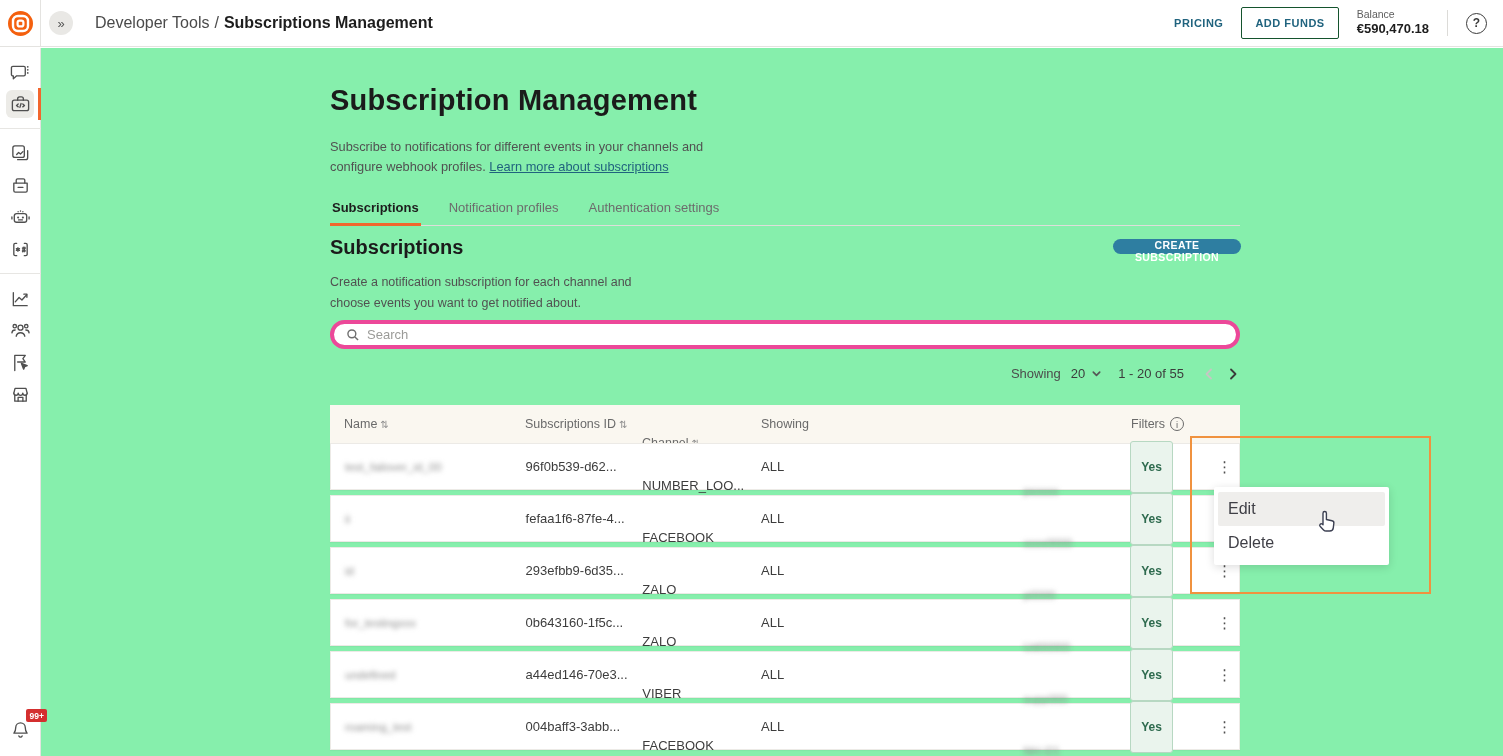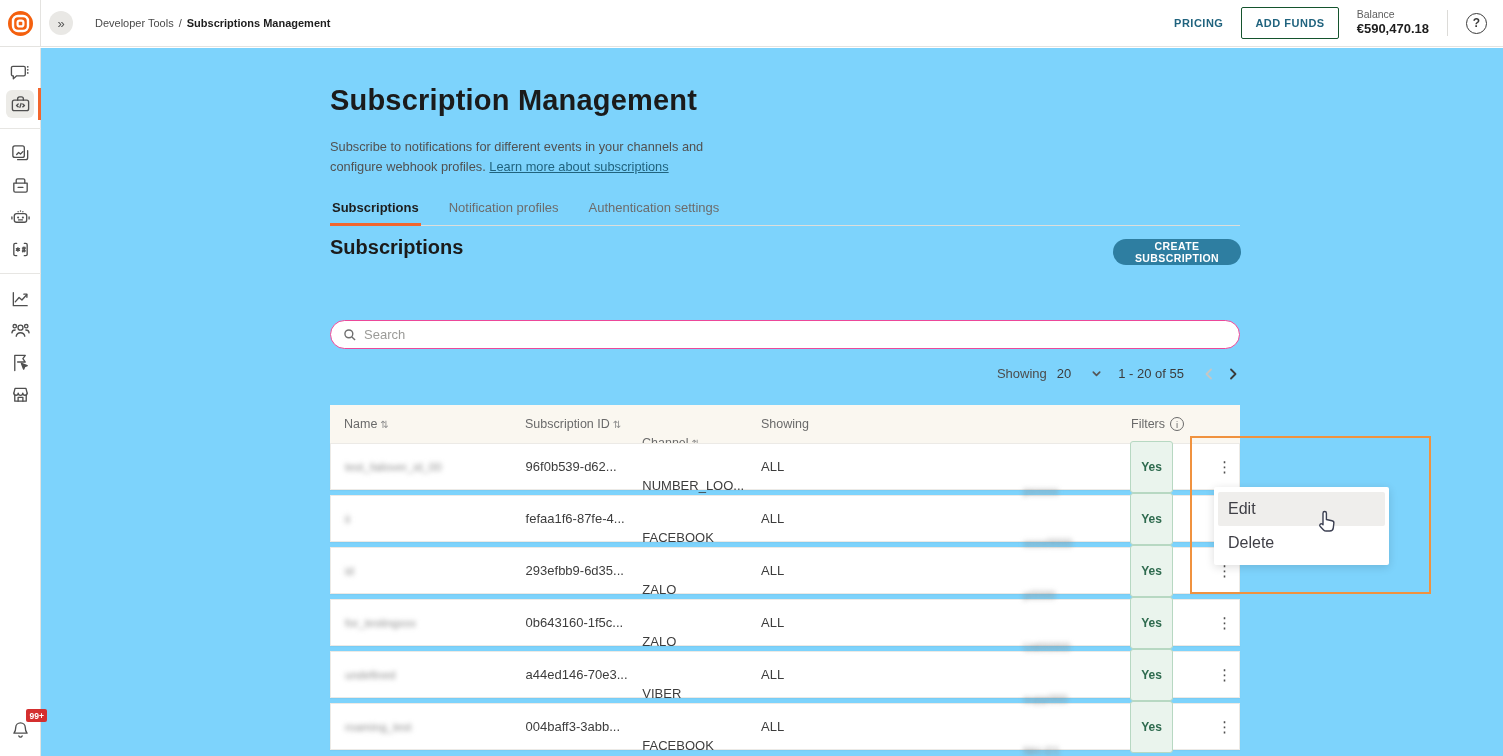--- a/index.html
+++ b/index.html
@@ -8,21 +8,21 @@
 
   
   .topbar { position:absolute; left:0; top:0; width:1503px; height:47px; background:#fff;
     border-bottom:1px solid #e4e3e0; display:flex; align-items:center; z-index:30; }
   .logo-col { width:41px; height:47px; border-right:1px solid #e4e3e0; display:flex;
     align-items:center; justify-content:center; flex:0 0 41px; }
   .topbar-main { flex:1; display:flex; align-items:center; padding:0 16px 0 8px; height:100%; }
   .collapse-btn { width:24px; height:24px; border-radius:50%; background:#e9e8e5; border:none;
     color:#555; display:flex; align-items:center; justify-content:center; font-size:13px;
     cursor:pointer; margin-right:22px; }
-  .breadcrumb { font-size:11px; color:#4a4a4a; display:flex; gap:5px; align-items:center; }
+  .breadcrumb { font-size:16px; color:#4a4a4a; display:flex; gap:5px; align-items:center; }
   .breadcrumb b { color:#1d1d1d; font-weight:700; }
   .topbar-right { margin-left:auto; display:flex; align-items:center; gap:18px; }
   .pricing-link { font-size:11px; font-weight:700; letter-spacing:.5px; color:#20637e;
     background:none; border:none; cursor:pointer;padding-left:35px; }
   .add-funds-btn { font-size:11px; font-weight:700; letter-spacing:.5px; color:#20637e;
     background:#fff; border:1px solid #14532d; padding:9px 13px; border-radius:2px; cursor:pointer; }
   .balance { line-height:1.25; }
   .balance .lbl { font-size:10.5px; color:#5e5e5e; }
   .balance .val { font-size:13px; font-weight:700; color:#1d1d1d; }
   .v-divider { width:1px; height:26px; background:#dcdbd8; }
@@ -43,54 +43,54 @@
     background:#f2662d; }
   .side-divider { width:41px; height:1px; background:#e7e6e3; margin:8px 0; }
   .side-icon { width:21px; height:21px; stroke:#4f4f4f; fill:none; stroke-width:1.4;
     stroke-linecap:round; stroke-linejoin:round; }
   .bell-wrap { position:absolute; bottom:12px; left:0; width:41px; display:flex;
     justify-content:center; cursor:pointer; }
   .badge-99 { position:absolute; top:-10px; left:16px; background:#d42f2f; color:#fff;
     font-size:8.5px; font-weight:700; padding:1.5px 3.5px; border-radius:2px; }
 
   
-  .main { position:absolute; left:41px; top:48px; width:1462px; height:708px; background:#7dd3fc; }
+  .main { position:absolute; left:41px; top:48px; width:1462px; height:708px; background:#86efac; }
 
   .page-title { position:absolute; left:289px; top:36px; font-size:29px; font-weight:700;
     color:#1b1b1b; letter-spacing:.2px; }
   .page-desc { position:absolute; left:289px; top:89px; width:400px; font-size:12.8px;
     color:#515151; line-height:1.55; }
   .page-desc a { color:#20637e; text-decoration:underline; cursor:pointer; }
 
   .tabs { position:absolute; left:289px; top:146px; width:910px; display:flex; gap:26px;
     border-bottom:1px solid #dededa; }
   .tab { font-size:13px; color:#6c6c6c; padding:6px 2px 10px; cursor:pointer; position:relative; }
   .tab.active { color:#1d1d1d; font-weight:700; }
   .tab.active::after { content:""; position:absolute; left:0; right:0; bottom:-1px; height:3px;
     background:#f2662d; }
 
   .section-title { position:absolute; left:289px; top:188px; font-size:20px; font-weight:700;
     color:#1b1b1b; }
   .section-desc { position:absolute; left:289px; top:224px; font-size:12.5px; color:#515151;
     line-height:1.65; }
-  .create-btn { position:absolute; left:1072px; top:191px; width:128px; height:26px;
+  .create-btn { position:absolute; left:1072px; top:191px; width:128px; height:15px;
     background:#2e7ea1; color:#fff; border:none; border-radius:14px; font-size:10.5px;
     font-weight:700; letter-spacing:.4px; cursor:pointer; }
 
   .search-wrap { position:absolute; left:289px; top:272px; width:910px; height:29px;
-    background:#fff; border:1px solid #ec4899; border-radius:15px; display:flex;
+    background:#fff; border:4px solid #ec4899; border-radius:15px; display:flex;
     align-items:center; padding:0 12px; gap:7px; }
   .search-wrap svg { width:14px; height:14px; stroke:#6e6e6e; fill:none; stroke-width:1.6; }
   .search-input { border:none; outline:none; flex:1; font-size:13px; color:#333;
     font-family:"Liberation Sans", sans-serif; background:transparent; }
   .search-input::placeholder { color:#9b9b98; }
 
   .pager { position:absolute; left:289px; top:318px; width:910px; display:flex;
     justify-content:flex-end; align-items:center; gap:10px; font-size:13px; color:#4c4c4c; }
-  .page-size { display:flex; align-items:center; gap:20px; cursor:pointer; color:#3c3c3c; }
+  .page-size { display:flex; align-items:center; gap:6px; cursor:pointer; color:#3c3c3c; }
   .chev { width:14px; height:14px; stroke-width:1.8; fill:none; stroke-linecap:round;
     stroke-linejoin:round; cursor:pointer; }
   .chev.down { width:11px; height:11px; stroke:#555; }
   .range { margin-left:6px; color:#3c3c3c; }
   .chev.prev { stroke:#c7c6c3; margin-left:8px; }
   .chev.next { stroke:#3a3a3a; }
 
   
   .thead { position:absolute; left:289px; top:357px; width:910px; height:38px; background:#faf7f0;
     display:flex; align-items:center; font-size:12.5px; color:#6a6a6a; }
@@ -273,20 +273,24 @@
     <a>Learn more about subscriptions</a>
   </p>
 
   <div class="tabs">
     <div class="tab active">Subscriptions</div>
     <div class="tab">Notification profiles</div>
     <div class="tab">Authentication settings</div>
   </div>
 
   <h2 class="section-title">Subscriptions</h2>
+  <p class="section-desc">
+    <span>Create a notification subscription for each channel and</span><br>
+    <span>choose events you want to get notified about.</span>
+  </p>
   <button class="create-btn">CREATE SUBSCRIPTION</button>
 
   <div class="search-wrap">
     <svg viewBox="0 0 16 16">
       <circle cx="6.7" cy="6.7" r="4.5"></circle>
         <path d="m10.2 10.2 3.6 3.6"></path>
     </svg>
     <input class="search-input" placeholder="Search" style="">
   </div>
 
@@ -305,21 +309,21 @@
     <svg class="chev next" viewBox="0 0 14 14">
       <path d="m5 2.5 4.5 4.5L5 11.5"></path>
     </svg>
   </div>
 
   <div class="thead">
     <div class="c-name">
       <span>Name</span><span class="sort-glyph">⇅</span>
     </div>
     <div class="c-subid">
-      <span>Subscription ID</span><span class="sort-glyph">⇅</span>
+      <span>Subscriptions ID</span><span class="sort-glyph">⇅</span>
     </div>
     <div class="c-channel">
       <span>Channel</span><span class="sort-glyph">⇅</span>
     </div>
     <div class="c-events">
       <span>Showing</span>
     </div>
     <div class="c-profile">
       <span>Profile ID</span><span class="sort-glyph">⇅</span>
     </div>

